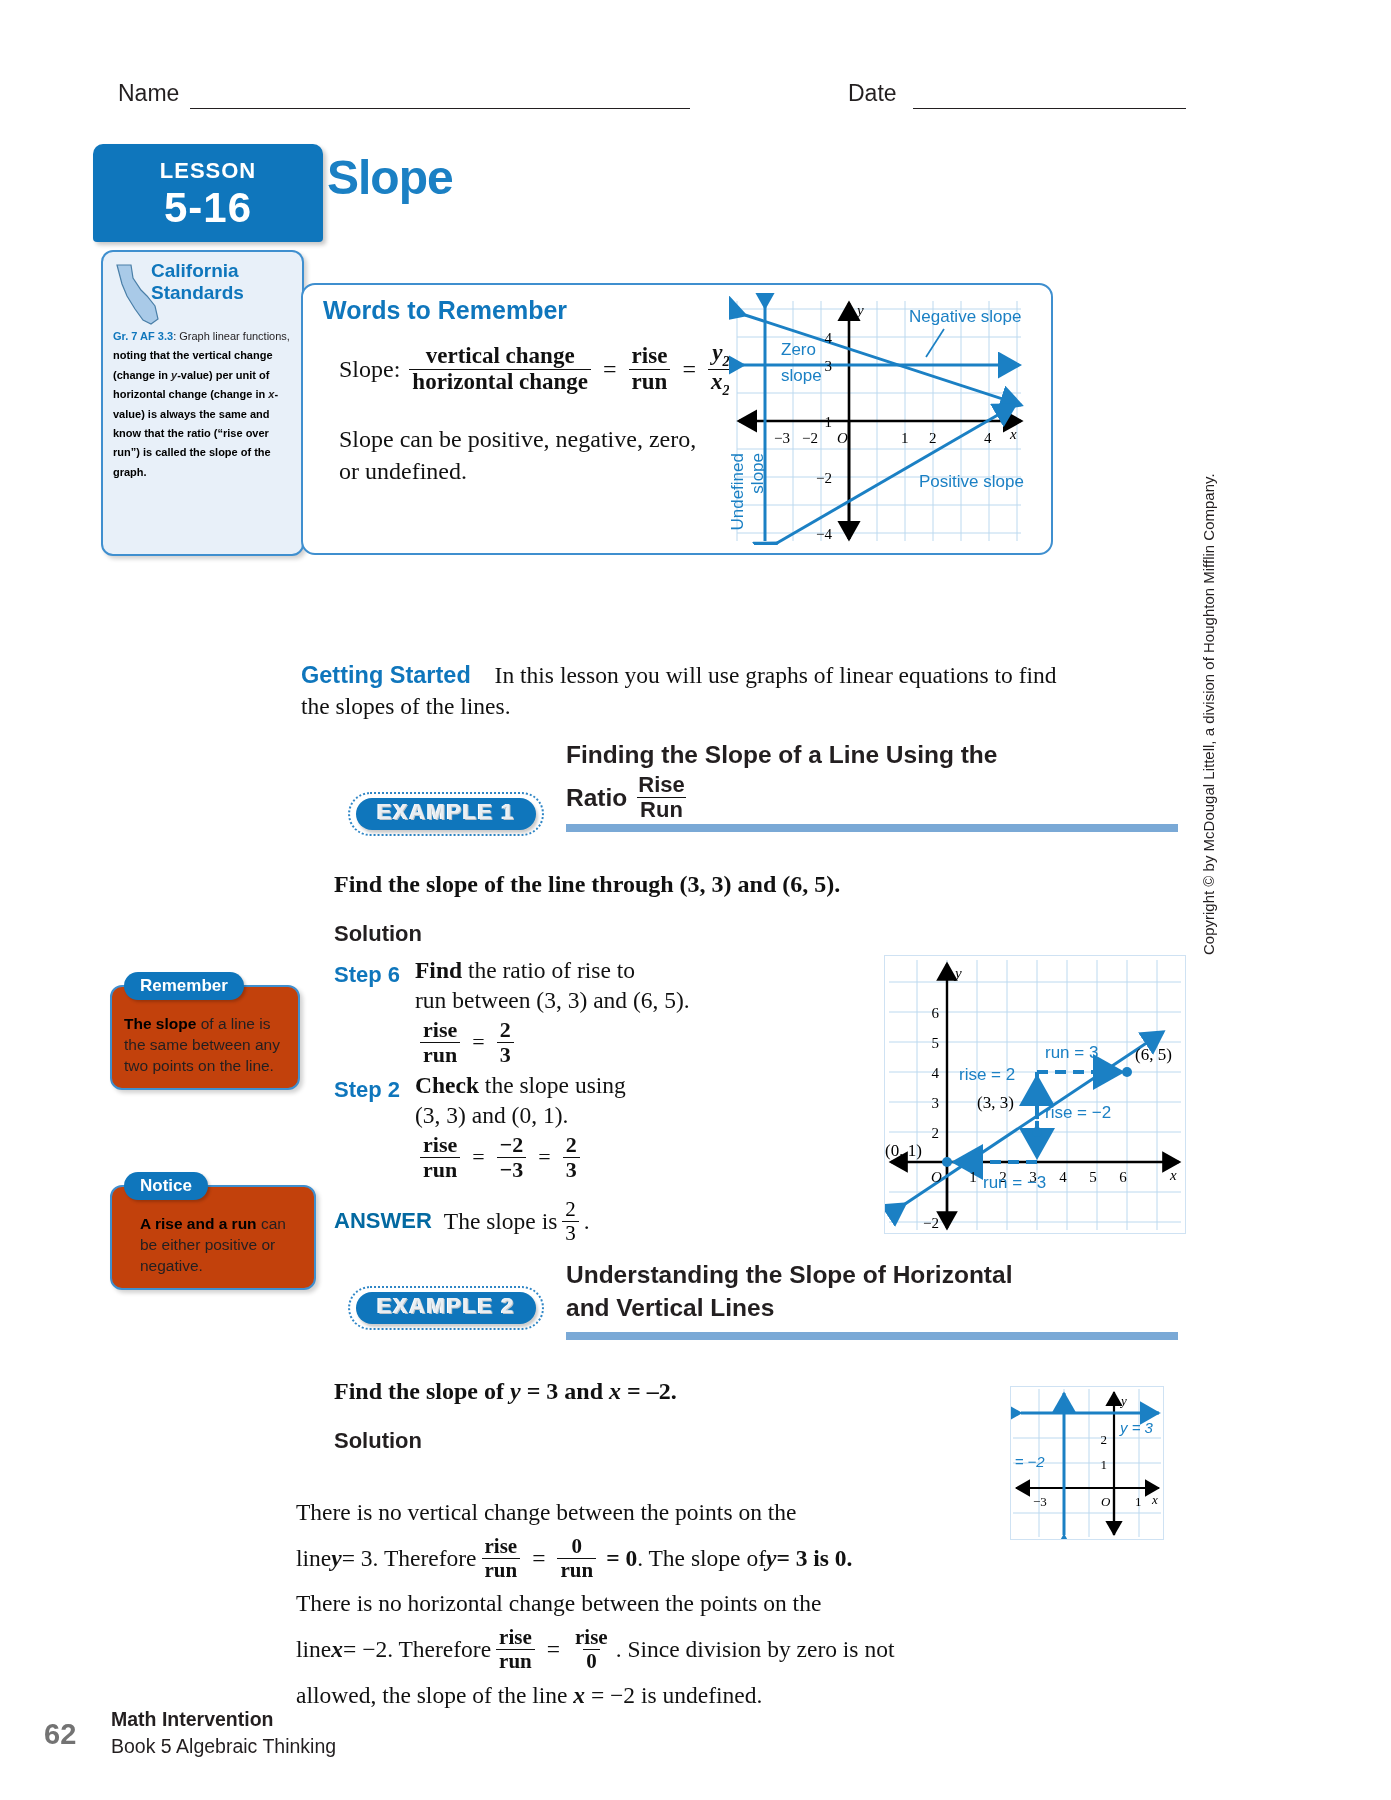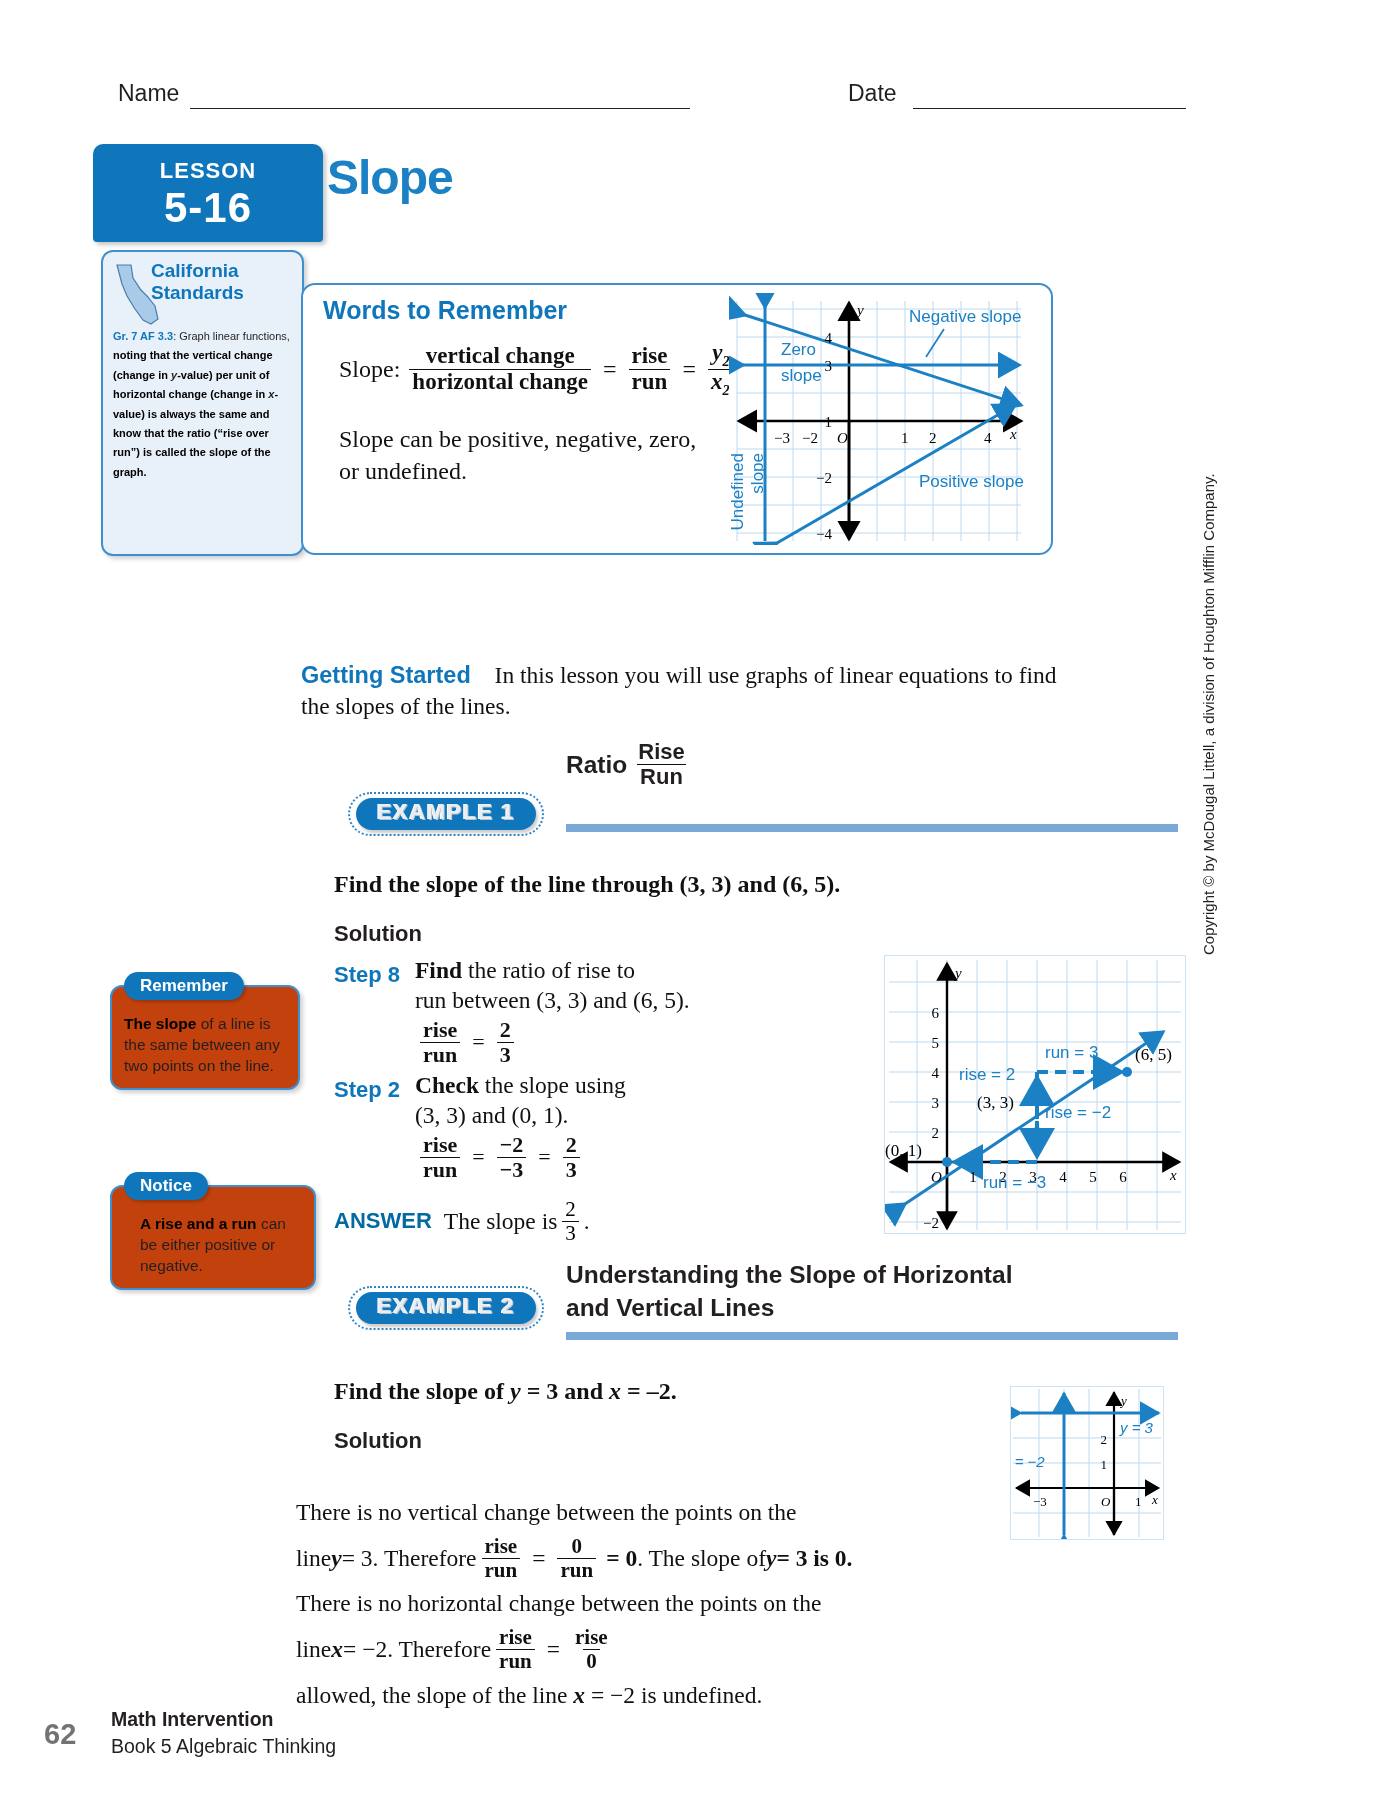--- a/index.html
+++ b/index.html
@@ -247,34 +247,35 @@
     <span class="gs-h">Getting Started</span>
     <span style="display:inline-block;width:18px;"></span><span>In this lesson you will use graphs of linear equations to find the slopes of the lines.</span>
   </div>
 
   <div class="ex-badge" style="left:348px;top:792px;">
     <div class="outer"></div>
     <div class="inner"></div>
     <div class="txt">EXAMPLE 1</div>
   </div>
   <div class="ex-title" style="left:566px;top:738px;width:560px;">
+    <div>Finding the Slope of a Line Using the</div>
     <div style="display:flex;align-items:center;margin-top:2px;">
       <span>Ratio</span>
       <span class="frac" style="font-size:22px;margin-left:8px;">
         <span class="num">Rise</span>
         <span class="den">Run</span>
       </span>
     </div>
   </div>
   <div class="ex-rule" style="left:566px;top:824px;width:612px;"></div>
 
   <div class="q" style="left:334px;top:871px;">Find the slope of the line through (3, 3) and (6, 5).</div>
   <div class="sol" style="left:334px;top:921px;">Solution</div>
 
-  <div class="step-lbl" style="left:334px;top:962px;">Step 8</div>
+  <div class="step-lbl" style="left:334px;top:962px;">Step 6</div>
   <div class="step-txt" style="left:415px;top:955px;width:310px;">
     <span class="nb"><b>Find</b><span> the ratio of rise to</span></span><br>
     <span class="nb">run between (3, 3) and (6, 5).</span>
   </div>
   <div style="position:absolute;left:415px;top:1018px;display:flex;align-items:center;font-size:22px;color:#111;">
     <span class="frac b">
       <span class="num">rise</span>
       <span class="den">run</span>
     </span>
     <span class="eqs">=</span>
@@ -490,20 +491,21 @@
         <span> = −2. Therefore </span>
       <span class="frac b" style="font-size:21px;">
         <span class="num">rise</span>
         <span class="den">run</span>
       </span>
       <span class="eqs">=</span>
       <span class="frac b" style="font-size:21px;">
         <span class="num">rise</span>
         <span class="den">0</span>
       </span>
+      <span>. Since division by zero is not</span>
     </span>
 
     <span class="ln">
       <span>allowed, the slope of the line </span><b class="it">x</b><span> = −2 is undefined.</span>
     </span>
   </div>
 
   <div class="copyr">Copyright © by McDougal Littell, a division of Houghton Mifflin Company.</div>
 
   <div class="footer">

